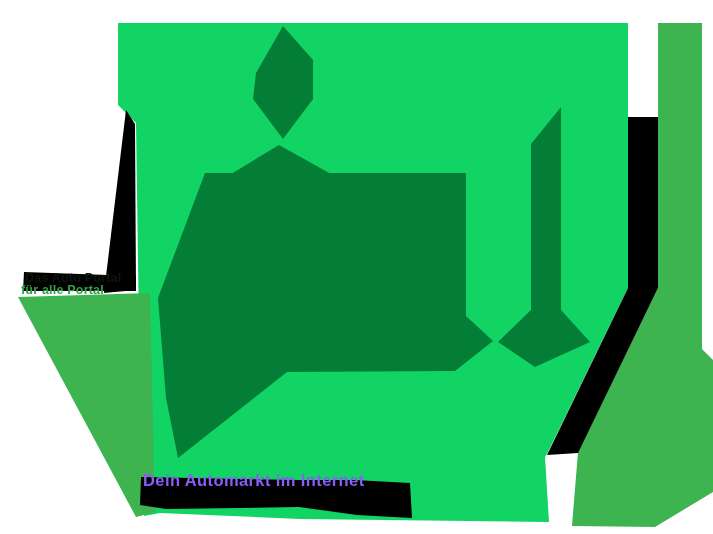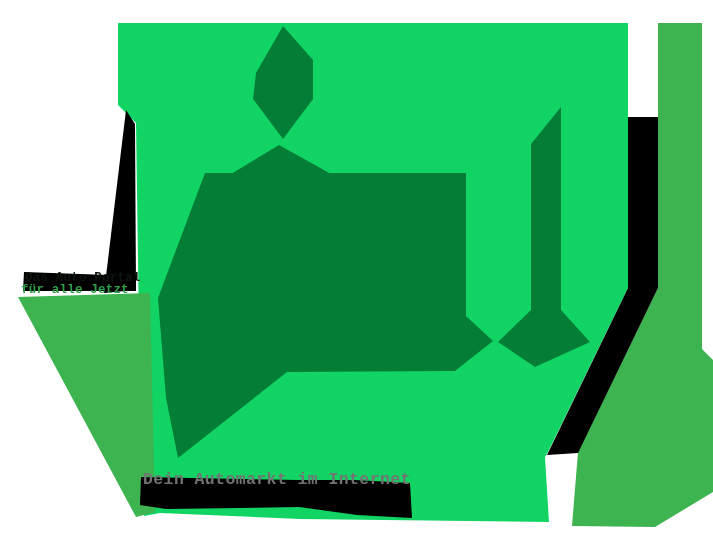--- a/index.html
+++ b/index.html
@@ -1,27 +1,27 @@
 <!DOCTYPE html>
 <html><head>
 <meta charset="utf-8">
 <style>
   html,body{margin:0;padding:0;background:#fff;}
   .stage{
     position:relative;width:713px;height:534px;overflow:hidden;
-    background:#ffffff;font-family:Liberation Mono, monospace;
+    background:#ffffff;font-family:Liberation Sans, sans-serif;
   }
   .stage svg{position:absolute;left:0;top:0;}
   .caption{
     position:absolute;font-weight:bold;white-space:nowrap;
     filter:blur(0.7px);letter-spacing:0.2px;line-height:1;
   }
   .cap-left-1{left:25px;top:272px;font-size:12.5px;color:#0c150e;}
   .cap-left-2{left:21px;top:284px;font-size:12.5px;color:#2f9e46;}
-  .cap-bottom-1{left:143px;top:472px;font-size:16.5px;color:#737373;letter-spacing:0.4px;}
+  .cap-bottom-1{left:143px;top:472px;font-size:16.5px;color:#8b5cf6;letter-spacing:0.4px;}
   .cap-bottom-2{left:167px;top:494px;font-size:13px;color:#2aa04a;}
 </style>
 </head>
 <body>
 
 <div class="stage">
 
   <svg width="713" height="534" viewBox="0 0 713 534">
 
     <polygon points="118,23 628,23 628,288 548,452 545,457 549,522 300,519 160,513 144,516 148,420 139,330 136,123 118,105" fill="#12d465"></polygon>
@@ -43,15 +43,15 @@
     <polygon points="18,297 150,293 155,512 136,517" fill="#3db44f"></polygon>
 
     <polygon points="126,110 135,124 136,290 104,293" fill="#000000"></polygon>
 
     <polygon points="24,272 136,276 136,291 23,291" fill="#000000"></polygon>
 
     <polygon points="141,477 300,480 355,480 410,483 412,518 357,515 299,507 166,509 140,505" fill="#000000"></polygon>
   </svg>
 
   <div class="caption cap-left-1">Das Auto Portal</div>
-  <div class="caption cap-left-2">für alle Jetzt</div>
+  <div class="caption cap-left-2">für alle Portal</div>
   <div class="caption cap-bottom-1">Dein Automarkt im Internet</div>
 </div>
 
 </body></html>

